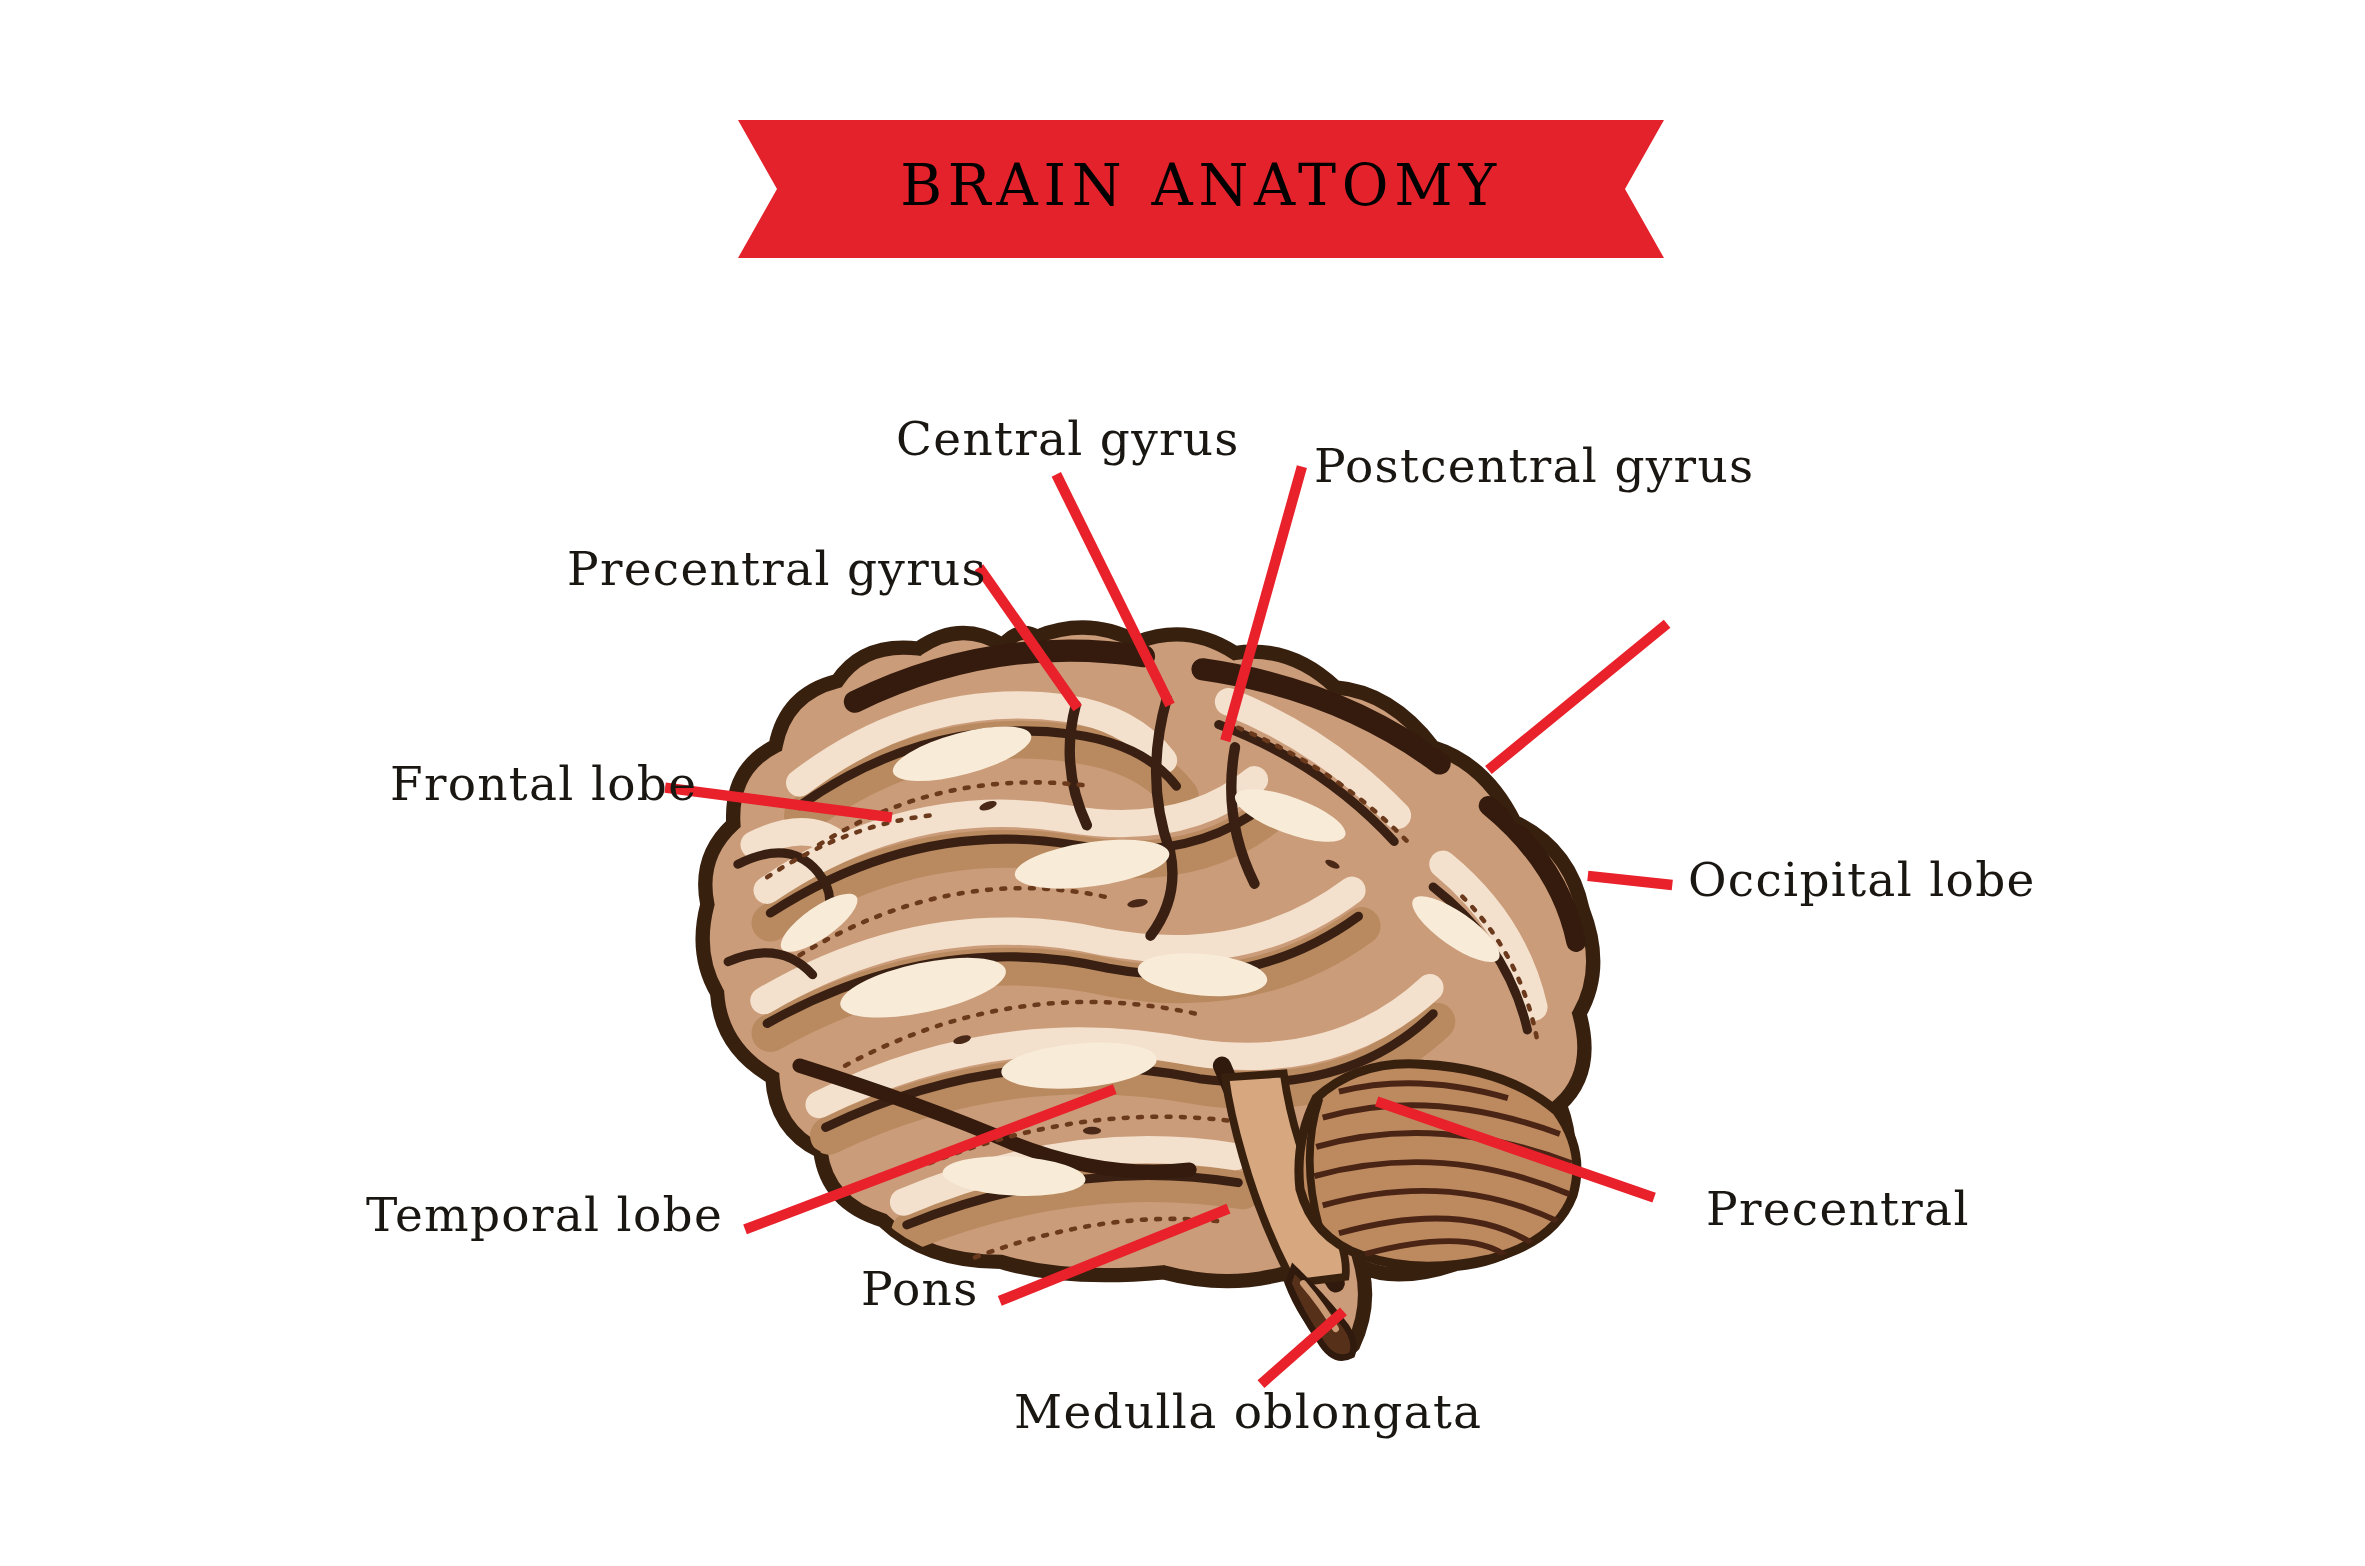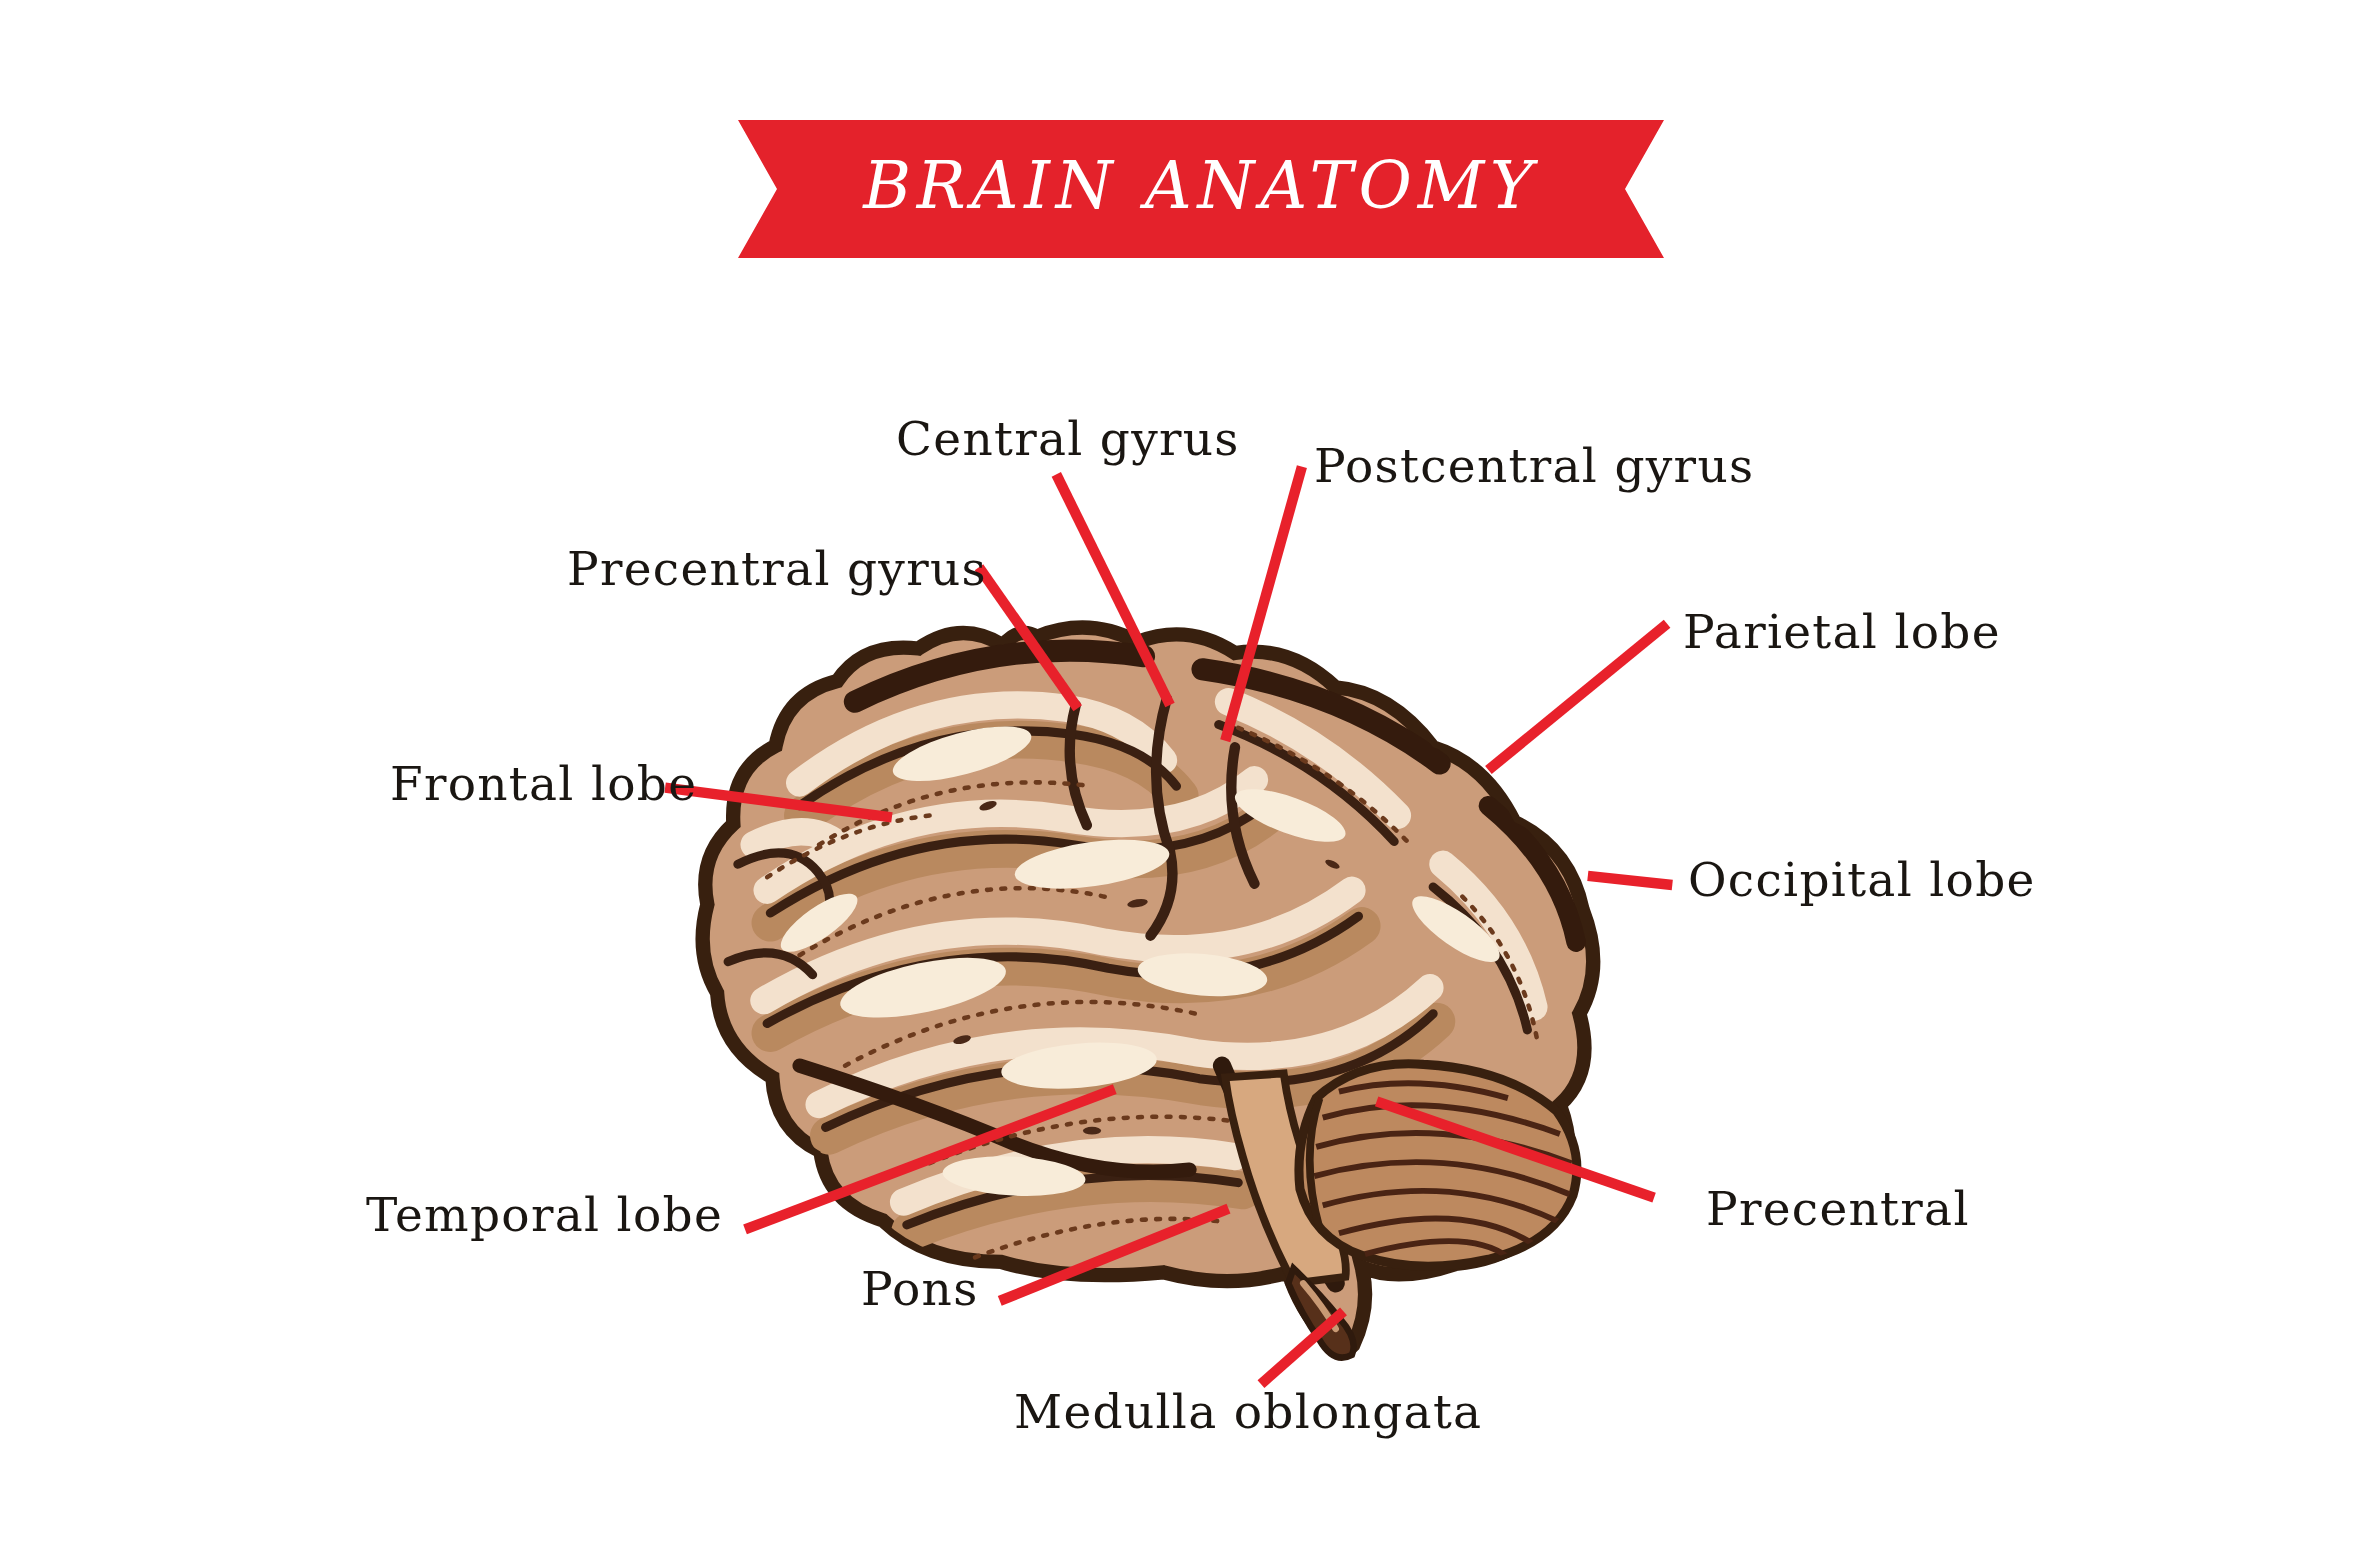--- a/index.html
+++ b/index.html
@@ -6,22 +6,22 @@
   .stage{
     position:relative;width:2366px;height:1566px;background:#ffffff;
     overflow:hidden;font-family:"DejaVu Serif","Liberation Serif",serif;
   }
   .banner{
     position:absolute;left:738px;top:120px;width:926px;height:138px;
     background:#e4222b;display:flex;align-items:center;justify-content:center;
     clip-path:polygon(0 0,100% 0,calc(100% - 39px) 50%,100% 100%,0 100%,39px 50%);
   }
   .banner-text{
-    color:#ffffff;font-size:65px;letter-spacing:5.8px;line-height:1;
-    transform:translateY(-3.9px);white-space:nowrap;font-style:italic;
+    color:#000000;font-size:57px;letter-spacing:5.8px;line-height:1;
+    transform:translateY(-3.9px);white-space:nowrap;
   }
   .figure-svg{position:absolute;left:0;top:0;width:2366px;height:1566px;}
   .label{
     position:absolute;color:#1a1612;font-size:47px;line-height:1;
     letter-spacing:1.3px;white-space:nowrap;
   }
   .l-central   {left:896px;top:415px;}
   .l-postcentral{left:1314px;top:442px;}
   .l-precentral{left:567px; top:545px;}
   .l-parietal  {left:1683px;top:608px;}
@@ -189,21 +189,20 @@
       <line x1="1146" y1="1892" x2="1715" y2="1676"></line>
       <line x1="2545" y1="1843" x2="2118" y2="1695"></line>
       <line x1="1538" y1="2002" x2="1890" y2="1860"></line>
       <line x1="1940" y1="2130" x2="2067" y2="2018"></line>
     </g>
   </svg>
 
   <div class="label l-central">Central gyrus</div>
   <div class="label l-postcentral">Postcentral gyrus</div>
   <div class="label l-precentral">Precentral gyrus</div>
-  <div class="label l-parietal">Parietal lobe</div>
   <div class="label l-frontal">Frontal lobe</div>
   <div class="label l-occipital">Occipital lobe</div>
   <div class="label l-temporal">Temporal lobe</div>
   <div class="label l-cerebellum">Precentral</div>
   <div class="label l-pons">Pons</div>
   <div class="label l-medulla">Medulla oblongata</div>
 
 </div>
 
 

